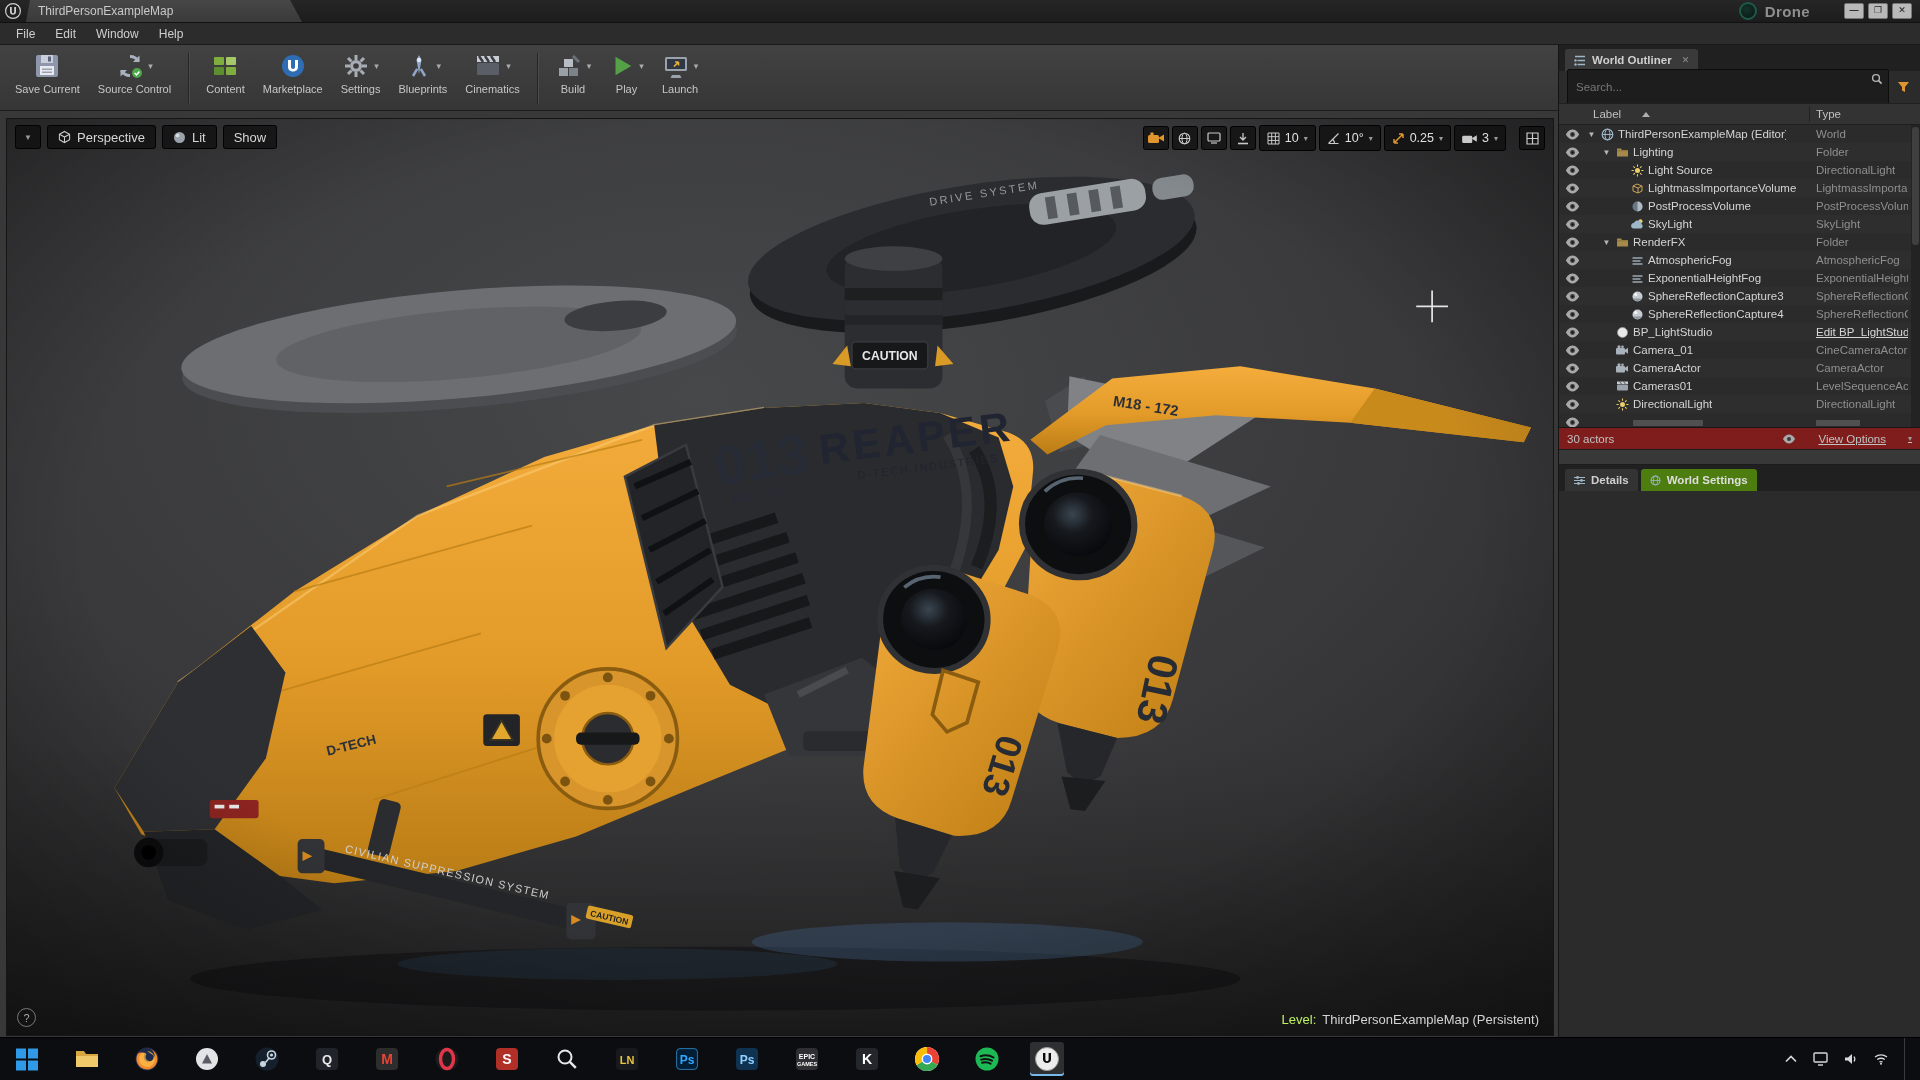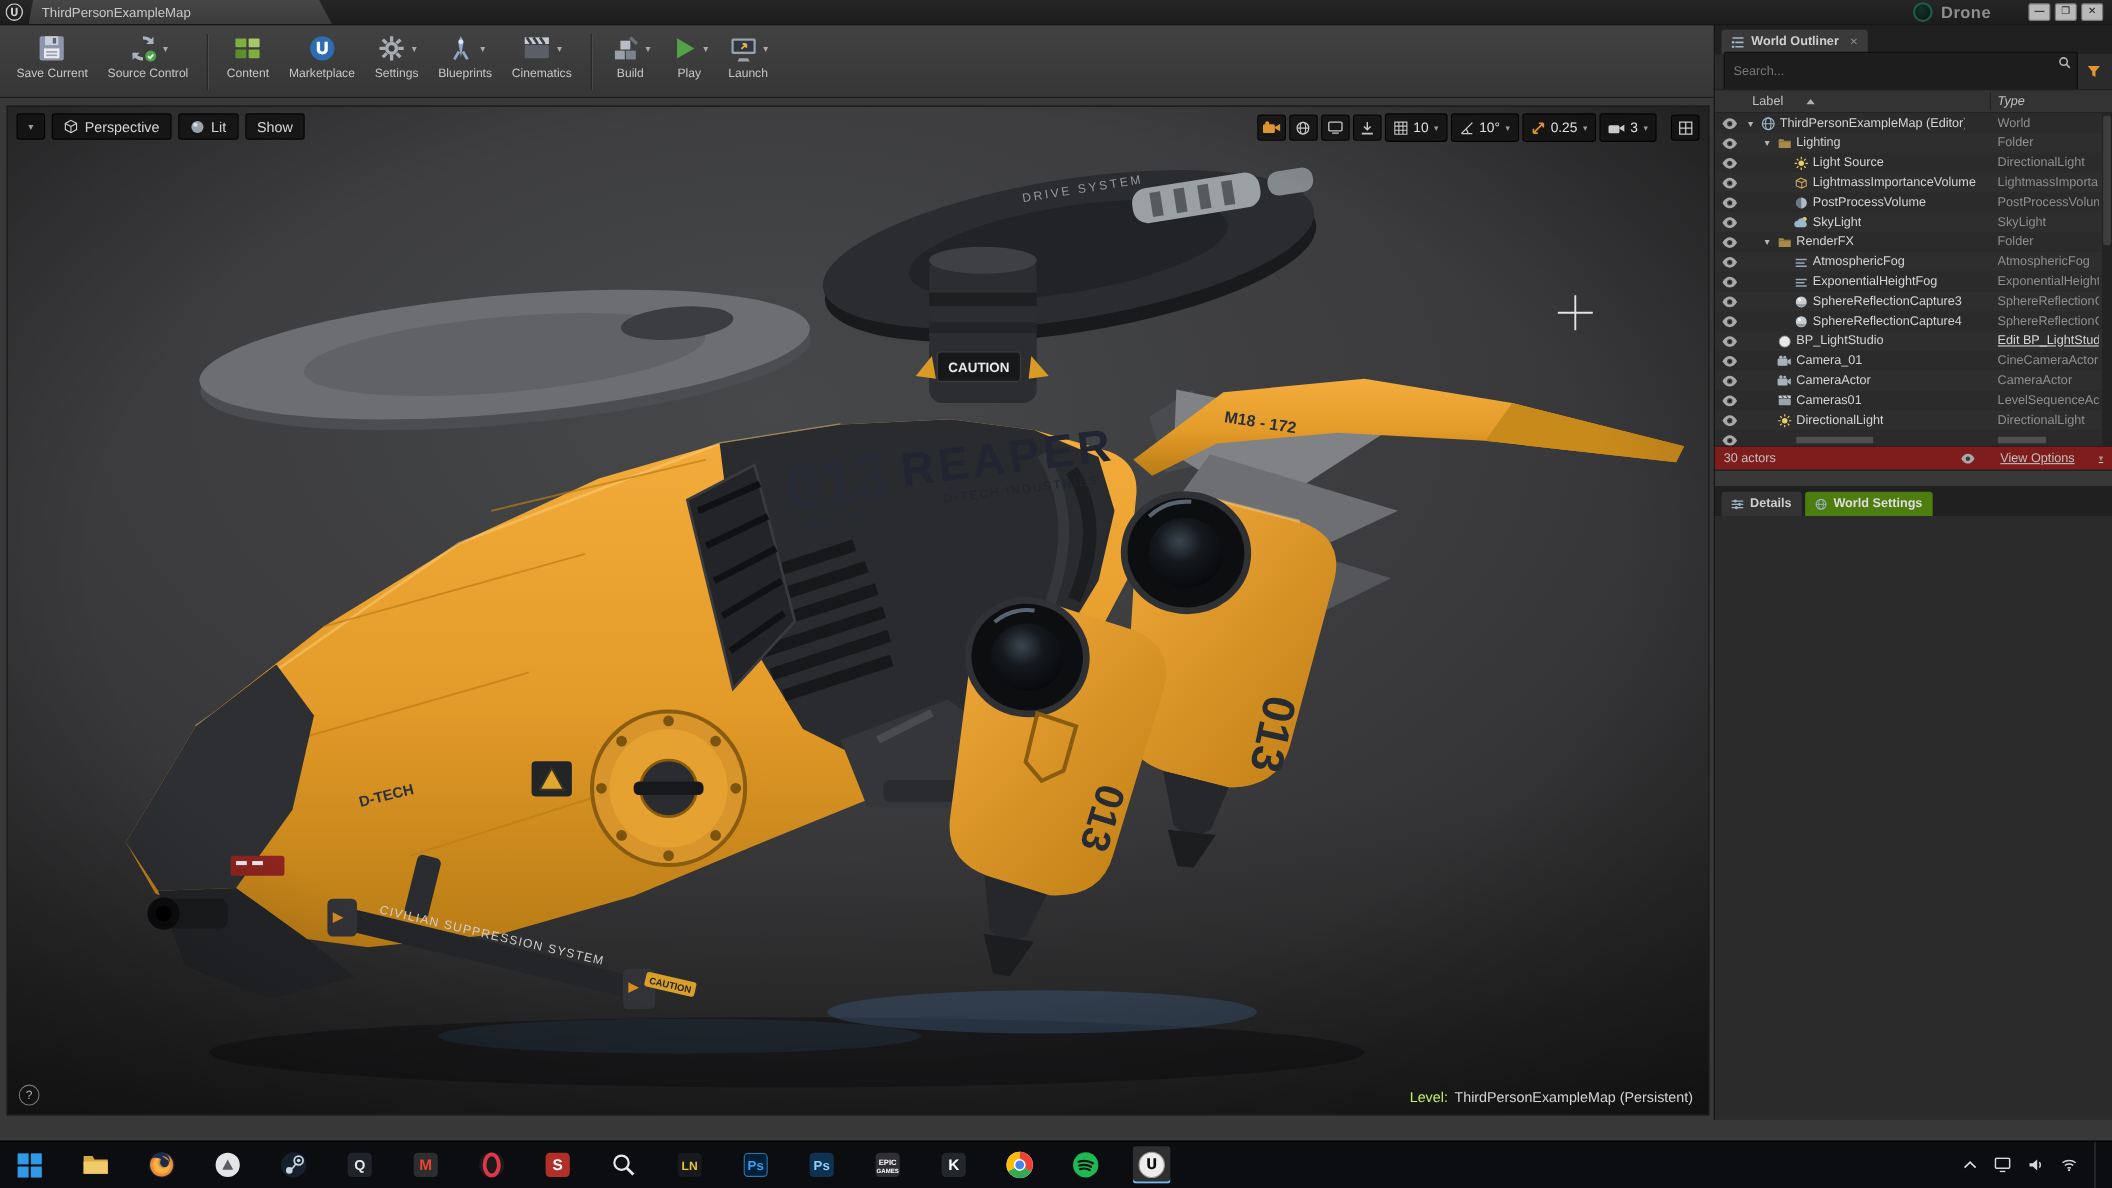--- a/index.html
+++ b/index.html
@@ -66,21 +66,21 @@
   .search-wrap{position:relative;flex:1;}
   .search-input{width:100%;height:36px;background:#1d1d1d;border:1px solid #0d0d0d;border-radius:2px;color:#bbb;
     font-size:11.5px;padding:0 24px 0 8px;box-sizing:border-box;outline:none;}
   .search-input::placeholder{color:#777;}
   .search-mag{position:absolute;right:6px;top:4px;}
   .filter-btn{width:18px;height:18px;background:none;border:none;display:flex;align-items:center;justify-content:center;padding:0;}
 
   .o-header{height:20px;background:#333;border-top:1px solid #1f1f1f;border-bottom:1px solid #1f1f1f;
     font-size:11.5px;color:#c0c0c0;position:relative;display:flex;align-items:center;}
   .o-header .lab{padding-left:34px;display:flex;align-items:center;gap:21px;}
-  .o-header .typ{position:absolute;left:257px;font-style:italic;}
+  .o-header .typ{position:absolute;left:257px;}
   .o-header .coldiv{position:absolute;left:250px;top:2px;bottom:2px;width:1px;background:#222;}
   .o-rows{position:relative;height:302px;overflow:hidden;background:#2b2b2b;}
   .o-row{position:relative;height:18px;display:flex;align-items:center;font-size:11.5px;color:#d4d4d4;}
   .o-row:nth-child(even){background:#2e2e2e;}
   .o-eye{width:26px;display:flex;justify-content:center;flex:none;}
   .o-arrow{width:13px;flex:none;font-size:8px;color:#b5b5b5;text-align:center;}
   .o-ico{width:18px;flex:none;display:flex;justify-content:center;}
   .o-label{white-space:nowrap;overflow:hidden;max-width:168px;padding-left:2px;}
   .o-type{position:absolute;left:257px;width:92px;overflow:hidden;white-space:nowrap;color:#8f8f8f;}
   .o-type.link{color:#d6d6d6;text-decoration:underline;}
@@ -124,20 +124,26 @@
       <span class="app-badge"></span>
       <span class="app-name">Drone</span>
       <div class="win-btns">
         <span class="win-btn">—</span>
         <span class="win-btn">❐</span>
         <span class="win-btn">✕</span>
       </div>
     </div>
   </div>
 
+  <div class="menubar">
+    <span class="menu-item">File</span>
+    <span class="menu-item">Edit</span>
+    <span class="menu-item">Window</span>
+    <span class="menu-item">Help</span>
+  </div>
 
   <div class="workspace">
     <div class="left-col">
 
       <div class="toolbar">
         <button class="tbtn">
           <span class="ico-row">
               <span>
                 <svg width="28" height="28" viewBox="0 0 28 28">
                   <rect x="3" y="3" width="22" height="22" rx="2" fill="#8d96ab"></rect>

